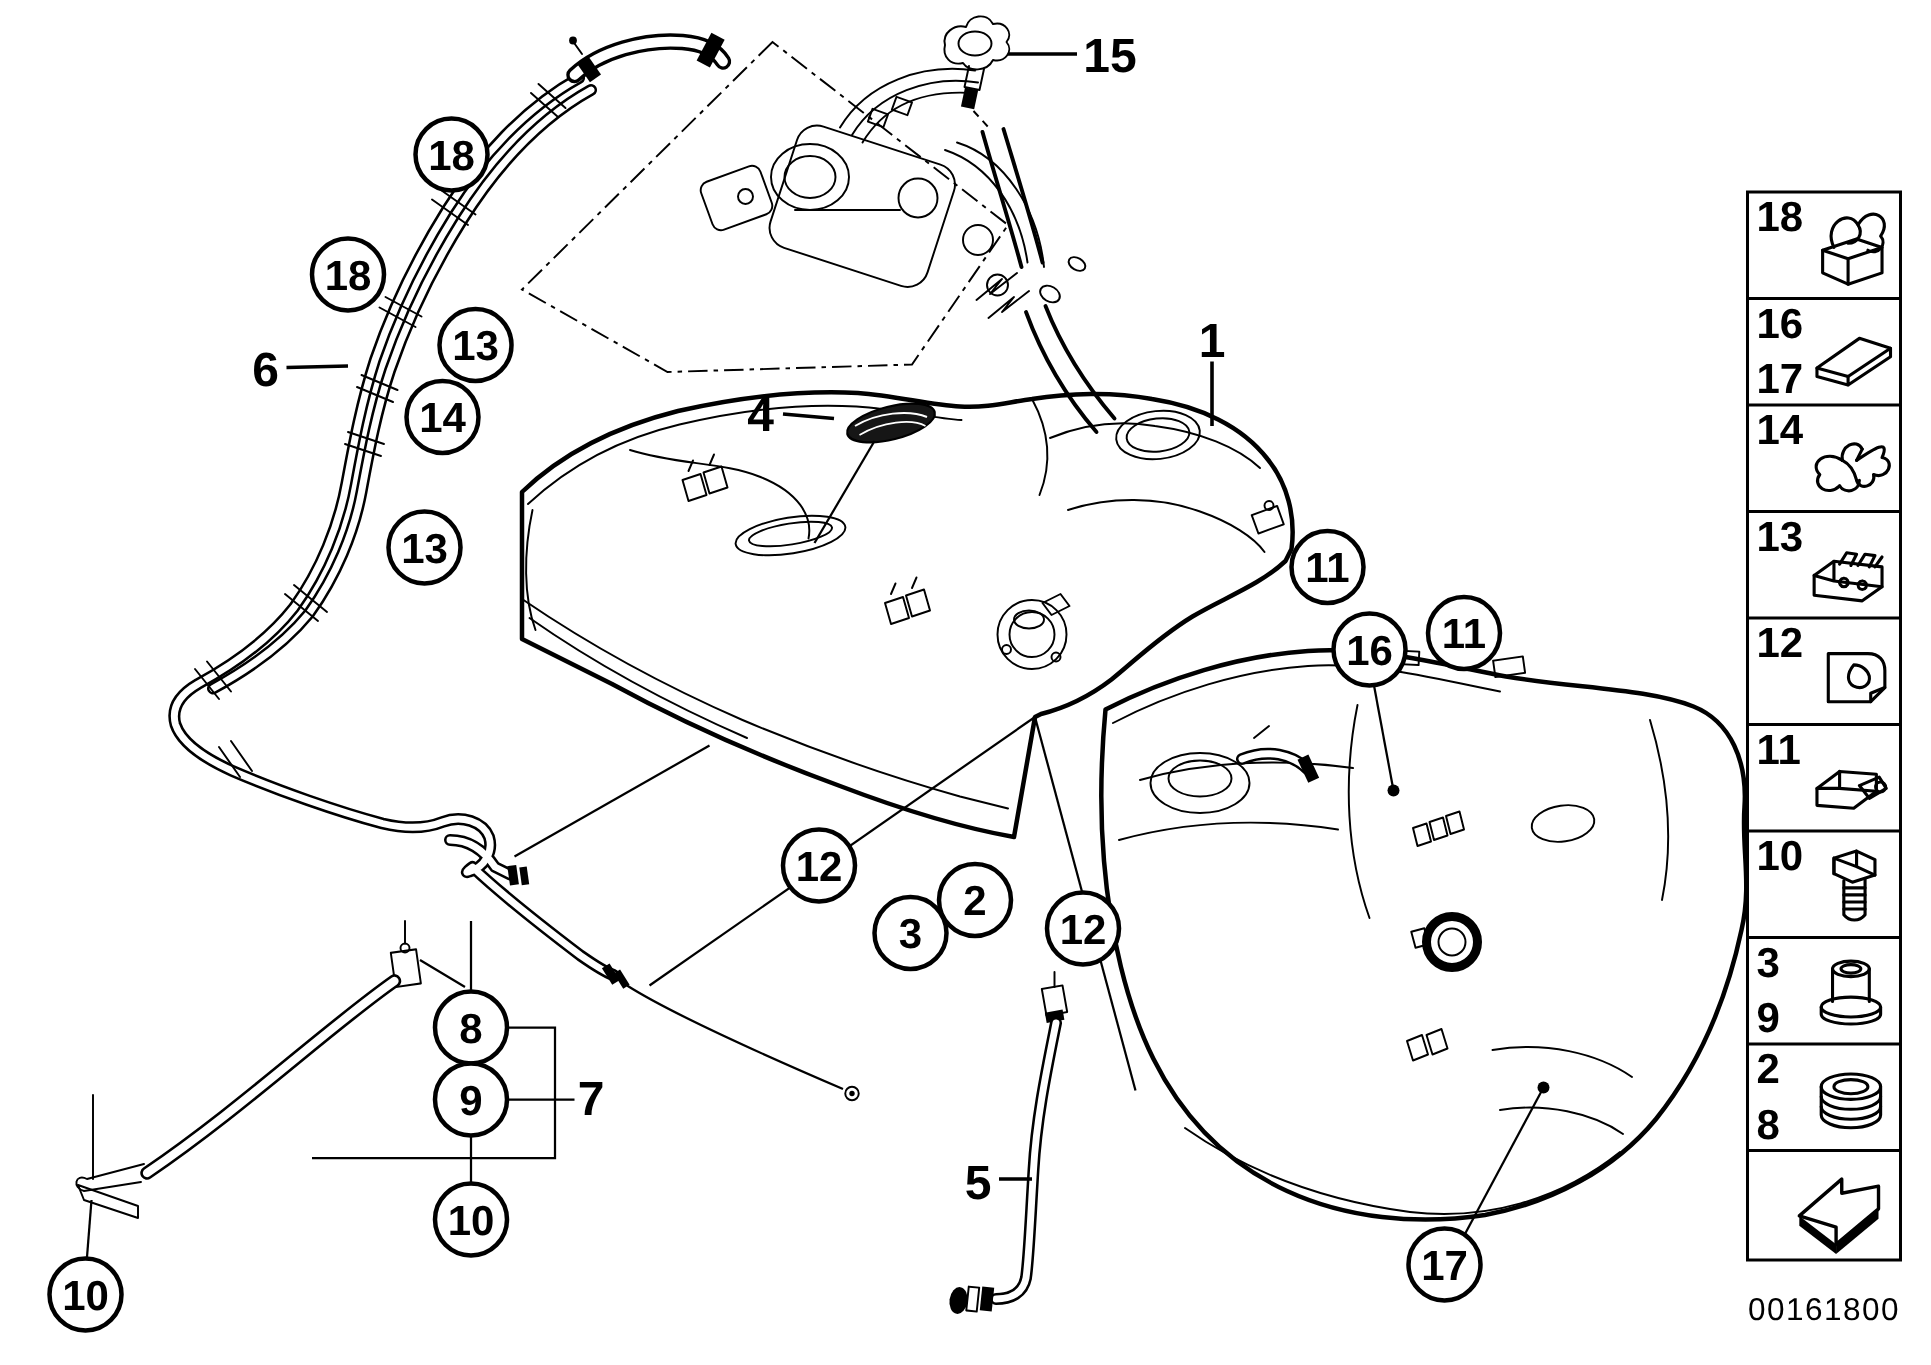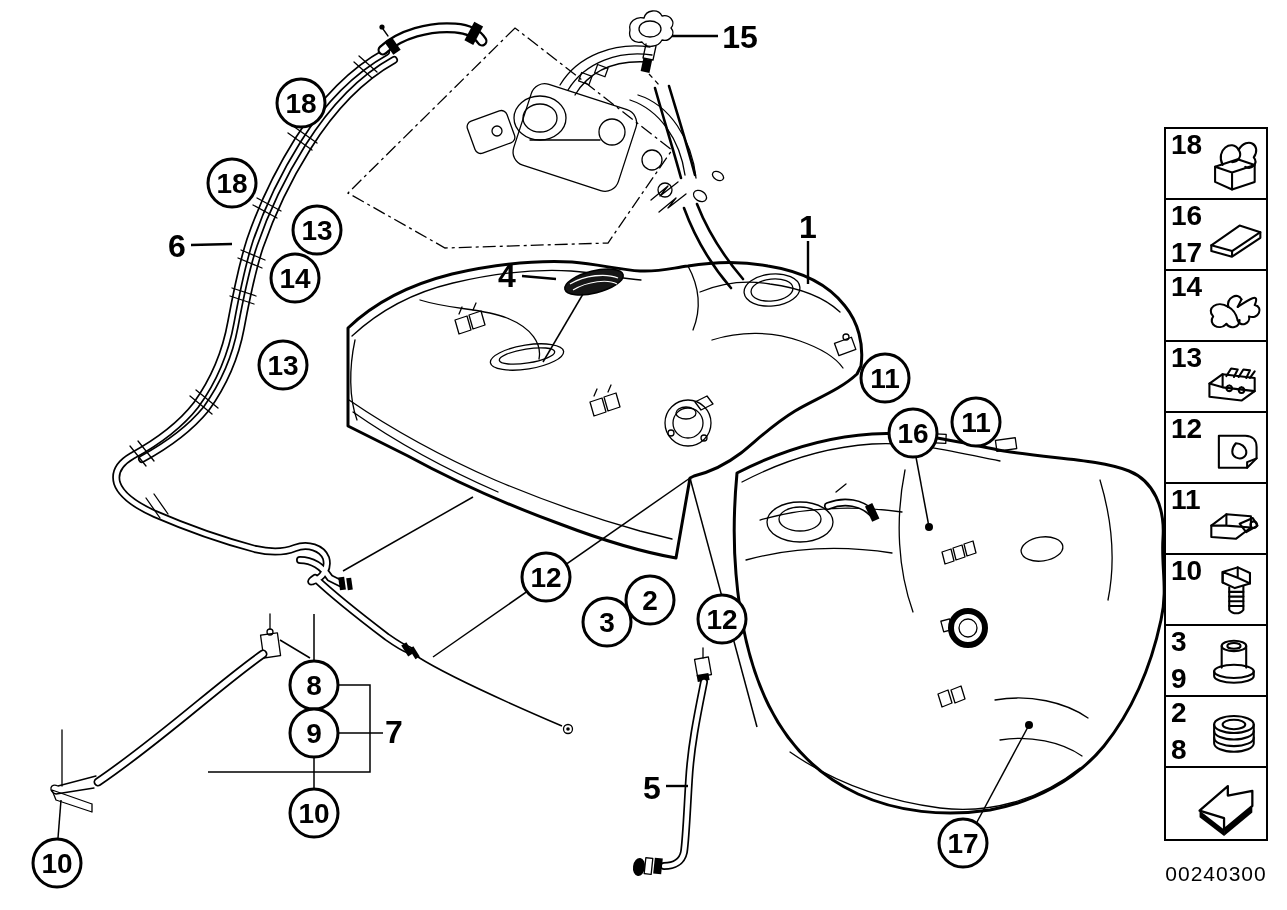--- a/index.html
+++ b/index.html
@@ -421,15 +421,15 @@
       <svg width="66" height="66" viewBox="0 0 70 70">
         <path d="M8,42 L38,16 L38,26 L64,21 L64,37 L34,62 L34,50 Z" fill="#fff" stroke="#000" stroke-width="2.4" stroke-linejoin="round"></path>
         <path d="M8,42 L8,49 L34,69 L34,62 Z" fill="#000"></path>
         <path d="M34,69 L64,44 L64,37 L34,62 Z" fill="#000"></path>
       </svg>
     </span>
   </div>
 
 </div>
 
-<div id="part-number">00240300</div>
+<div id="part-number">00161800</div>
 
 </div>
 
 </body></html>

